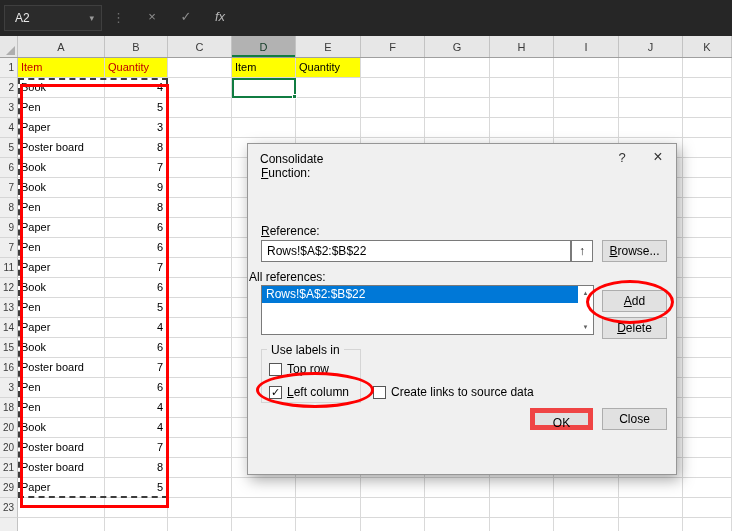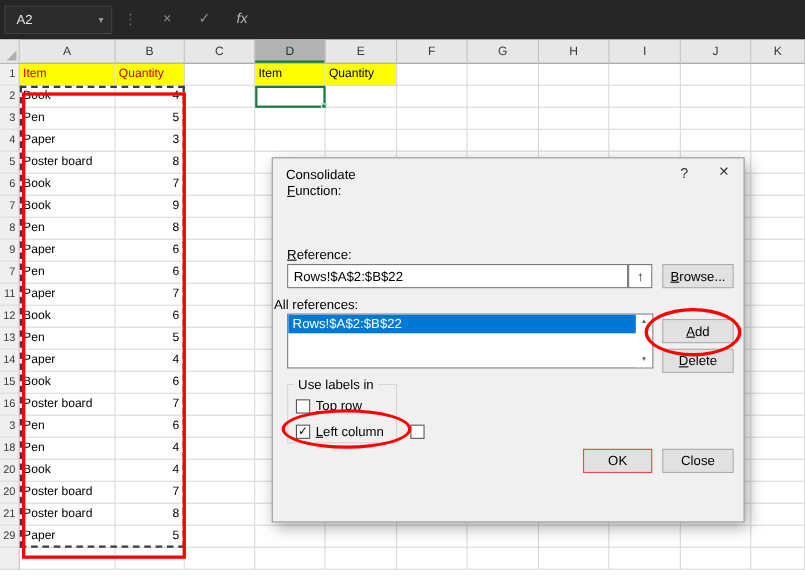--- a/index.html
+++ b/index.html
@@ -76,21 +76,21 @@
   .btn-delete{left:354px;top:173px;width:65px}
   .groupbox{position:absolute;left:13px;top:205px;width:100px;height:54px;border:1px solid #D5D5D5}
   .group-caption{position:absolute;left:19px;top:199px;background:#F0F0F0;padding:0 4px;z-index:2}
   .check-row{position:absolute;display:flex;align-items:center;height:14px;z-index:3}
   .cr-toprow{left:21px;top:218px}
   .cr-leftcol{left:21px;top:241px}
   .cr-links{left:125px;top:241px}
   .cb{width:13px;height:13px;background:#fff;border:1px solid #555;margin-right:5px;font-size:11px;
       line-height:11px;text-align:center;color:#000;font-weight:bold;flex:none}
   .cb-label{white-space:nowrap}
-  .btn-ok{left:282px;top:264px;width:63px;border:1px solid #ef4444}
+  .btn-ok{left:282px;top:264px;width:63px;border:5px solid #ef4444}
   .btn-close{left:354px;top:264px;width:65px}
 
   
   .anno-rect{position:absolute;left:20px;top:84px;width:149px;height:424px;border:3px solid #FF0000;
              z-index:40;pointer-events:none}
   .anno-ellipse{position:absolute;border:3px solid #FF0000;border-radius:50%;z-index:60;pointer-events:none}
   .anno-add{left:586px;top:280px;width:88px;height:44px}
   .anno-left{left:256px;top:372px;width:118px;height:36px}
 </style>
 </head>
@@ -430,20 +430,34 @@
         <div class="cell" style="width: 64px;"></div>
         <div class="cell" style="width: 65px;"></div>
         <div class="cell" style="width: 64px;"></div>
         <div class="cell" style="width: 65px;"></div>
         <div class="cell" style="width: 64px;"></div>
         <div class="cell" style="width: 65px;"></div>
         <div class="cell" style="width: 64px;"></div>
         <div class="cell" style="width: 49px;"></div>
       </div>
       <div class="row">
+        <div class="rh">23</div>
+        <div class="cell" style="width: 87px;"></div>
+        <div class="cell" style="width: 63px;"></div>
+        <div class="cell" style="width: 64px;"></div>
+        <div class="cell" style="width: 64px;"></div>
+        <div class="cell" style="width: 65px;"></div>
+        <div class="cell" style="width: 64px;"></div>
+        <div class="cell" style="width: 65px;"></div>
+        <div class="cell" style="width: 64px;"></div>
+        <div class="cell" style="width: 65px;"></div>
+        <div class="cell" style="width: 64px;"></div>
+        <div class="cell" style="width: 49px;"></div>
+      </div>
+      <div class="row">
         <div class="rh"></div>
         <div class="cell" style="width: 87px;"></div>
         <div class="cell" style="width: 63px;"></div>
         <div class="cell" style="width: 64px;"></div>
         <div class="cell" style="width: 64px;"></div>
         <div class="cell" style="width: 65px;"></div>
         <div class="cell" style="width: 64px;"></div>
         <div class="cell" style="width: 65px;"></div>
         <div class="cell" style="width: 64px;"></div>
         <div class="cell" style="width: 65px;"></div>
@@ -490,20 +504,21 @@
     <div class="check-row cr-toprow">
       <span class="cb" id="cb-top"></span>
       <span class="cb-label"><u>T</u>op row</span>
     </div>
     <div class="check-row cr-leftcol">
       <span class="cb" id="cb-left">✓</span>
       <span class="cb-label"><u>L</u>eft column</span>
     </div>
     <div class="check-row cr-links">
       <span class="cb" id="cb-links"></span>
+      <span class="cb-label">Create links to source data</span>
     </div>
 
     <div class="btn btn-ok">OK</div>
     <div class="btn btn-close">Close</div>
   </div>
 
   <div class="anno-rect"></div>
   <div class="anno-ellipse anno-add"></div>
   <div class="anno-ellipse anno-left"></div>
 

